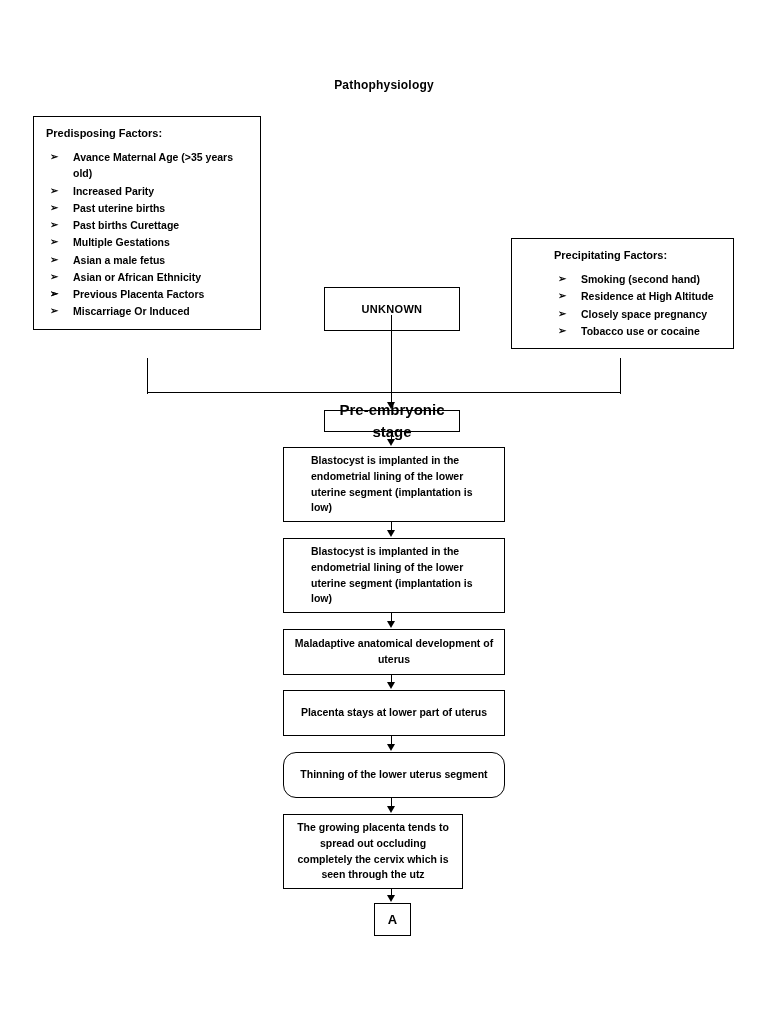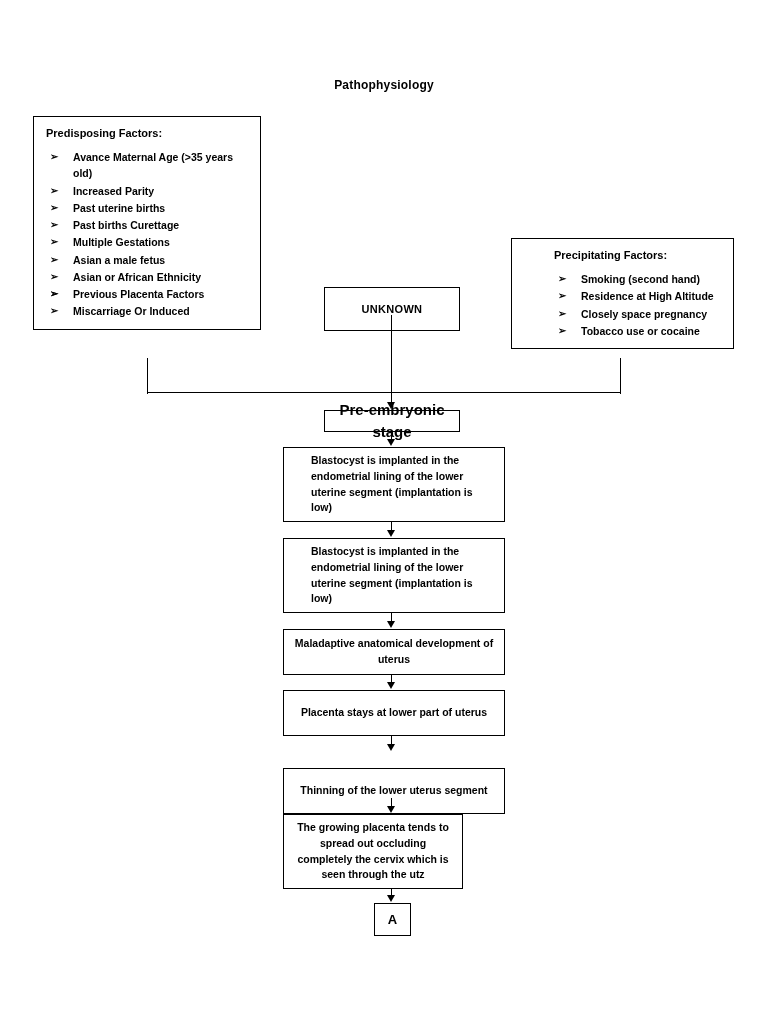--- a/index.html
+++ b/index.html
@@ -90,21 +90,21 @@
     justify-content: flex-start;
     padding: 6px 27px;
   }
 
   #unknown    { left: 324px; top: 287px; width: 136px; height: 44px; font-size: 11px; letter-spacing: 0.3px; }
   #preembryo  { left: 324px; top: 410px; width: 136px; height: 22px; font-size: 15px; }
   #blasto1    { left: 283px; top: 447px; width: 222px; height: 75px; }
   #blasto2    { left: 283px; top: 538px; width: 222px; height: 75px; }
   #maladapt   { left: 283px; top: 629px; width: 222px; height: 46px; }
   #placenta   { left: 283px; top: 690px; width: 222px; height: 46px; }
-  #thinning   { left: 283px; top: 768px; width: 222px; height: 46px; }
+  #thinning   { left: 283px; top: 752px; width: 222px; height: 46px; border-radius: 13px; }
   #growing    { left: 283px; top: 814px; width: 180px; height: 75px; }
   #node-a     { left: 374px; top: 903px; width: 37px; height: 33px; font-size: 13px; }
 
   
   .vline {
     background: #000;
     width: 1.4px;
   }
   .hline {
     background: #000;

